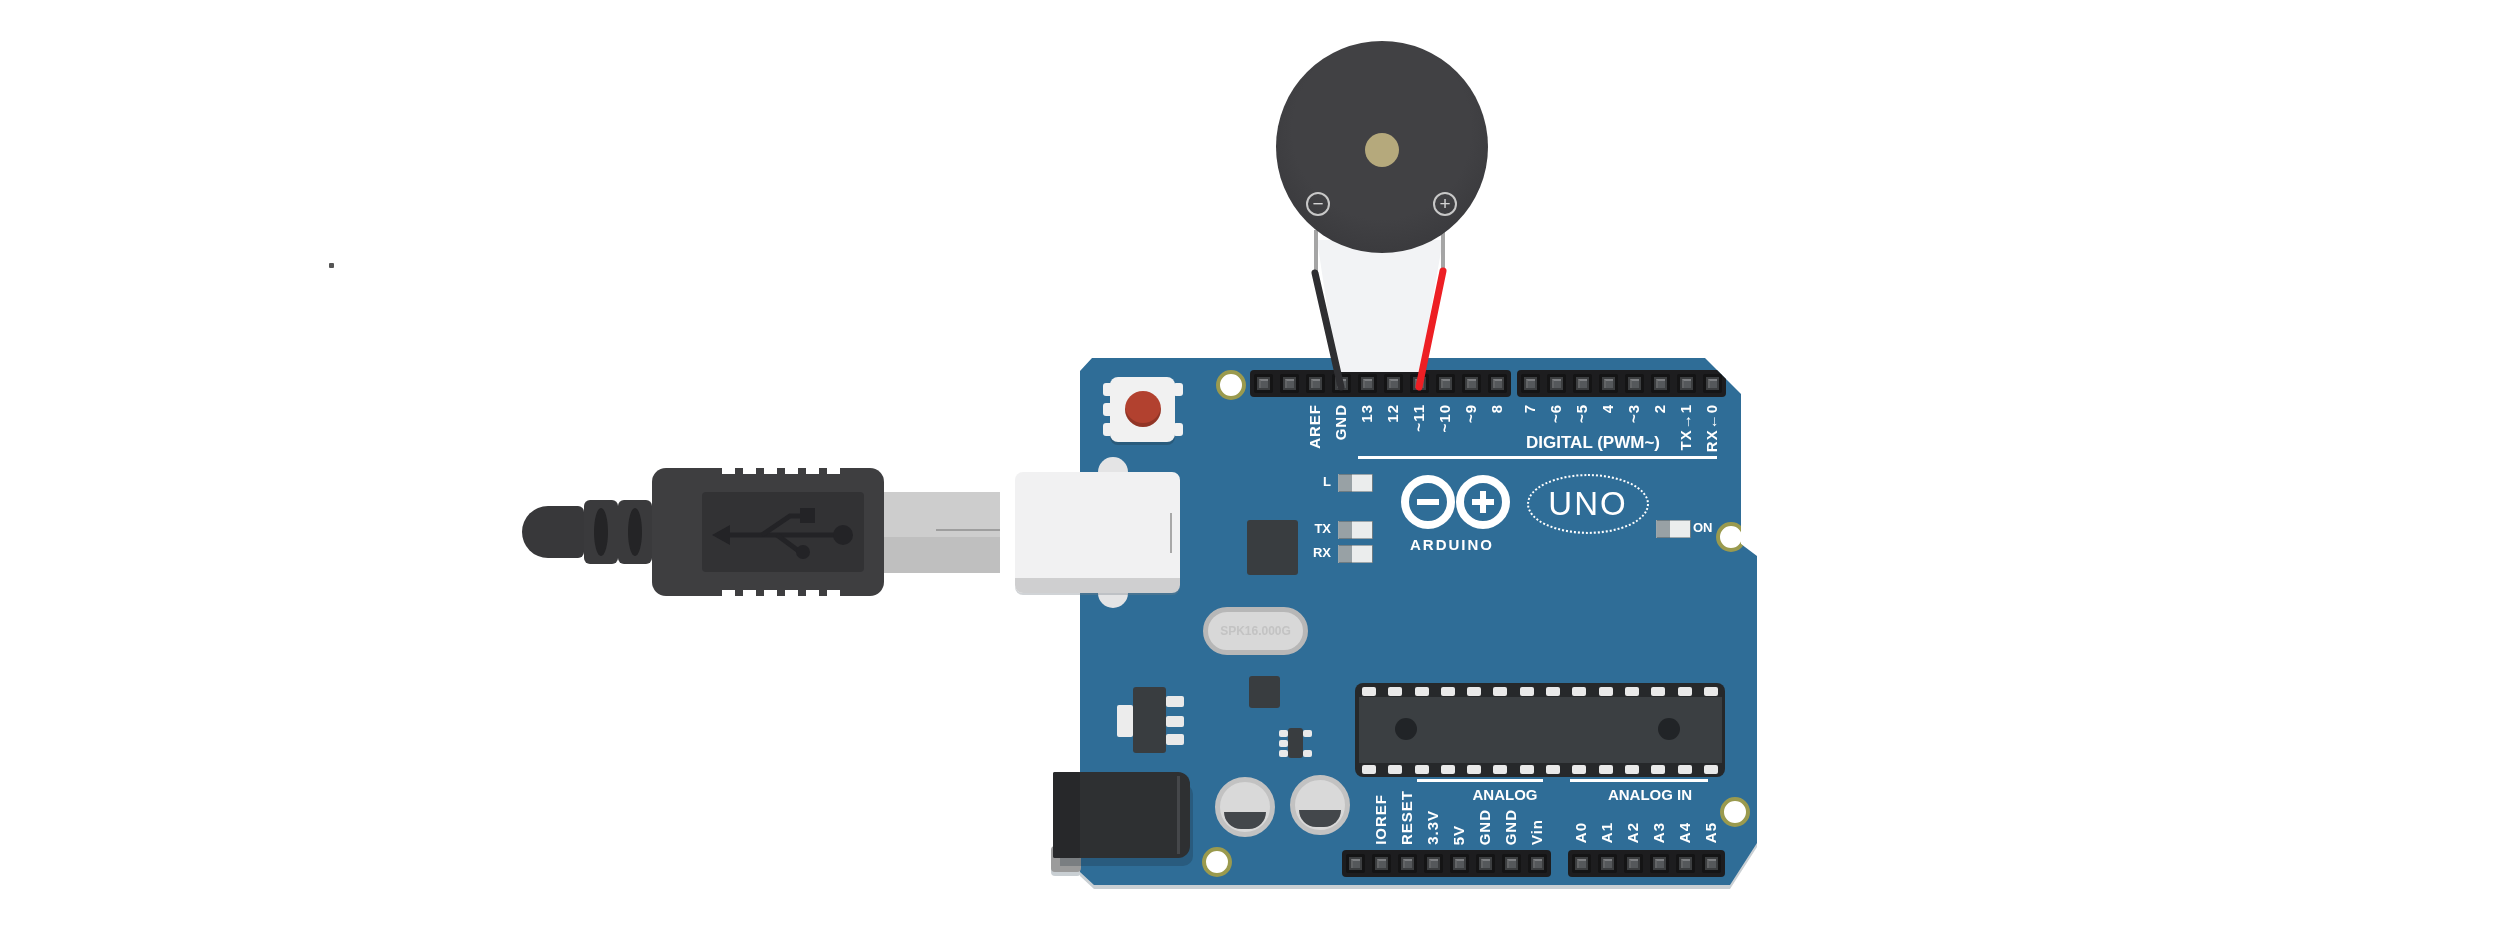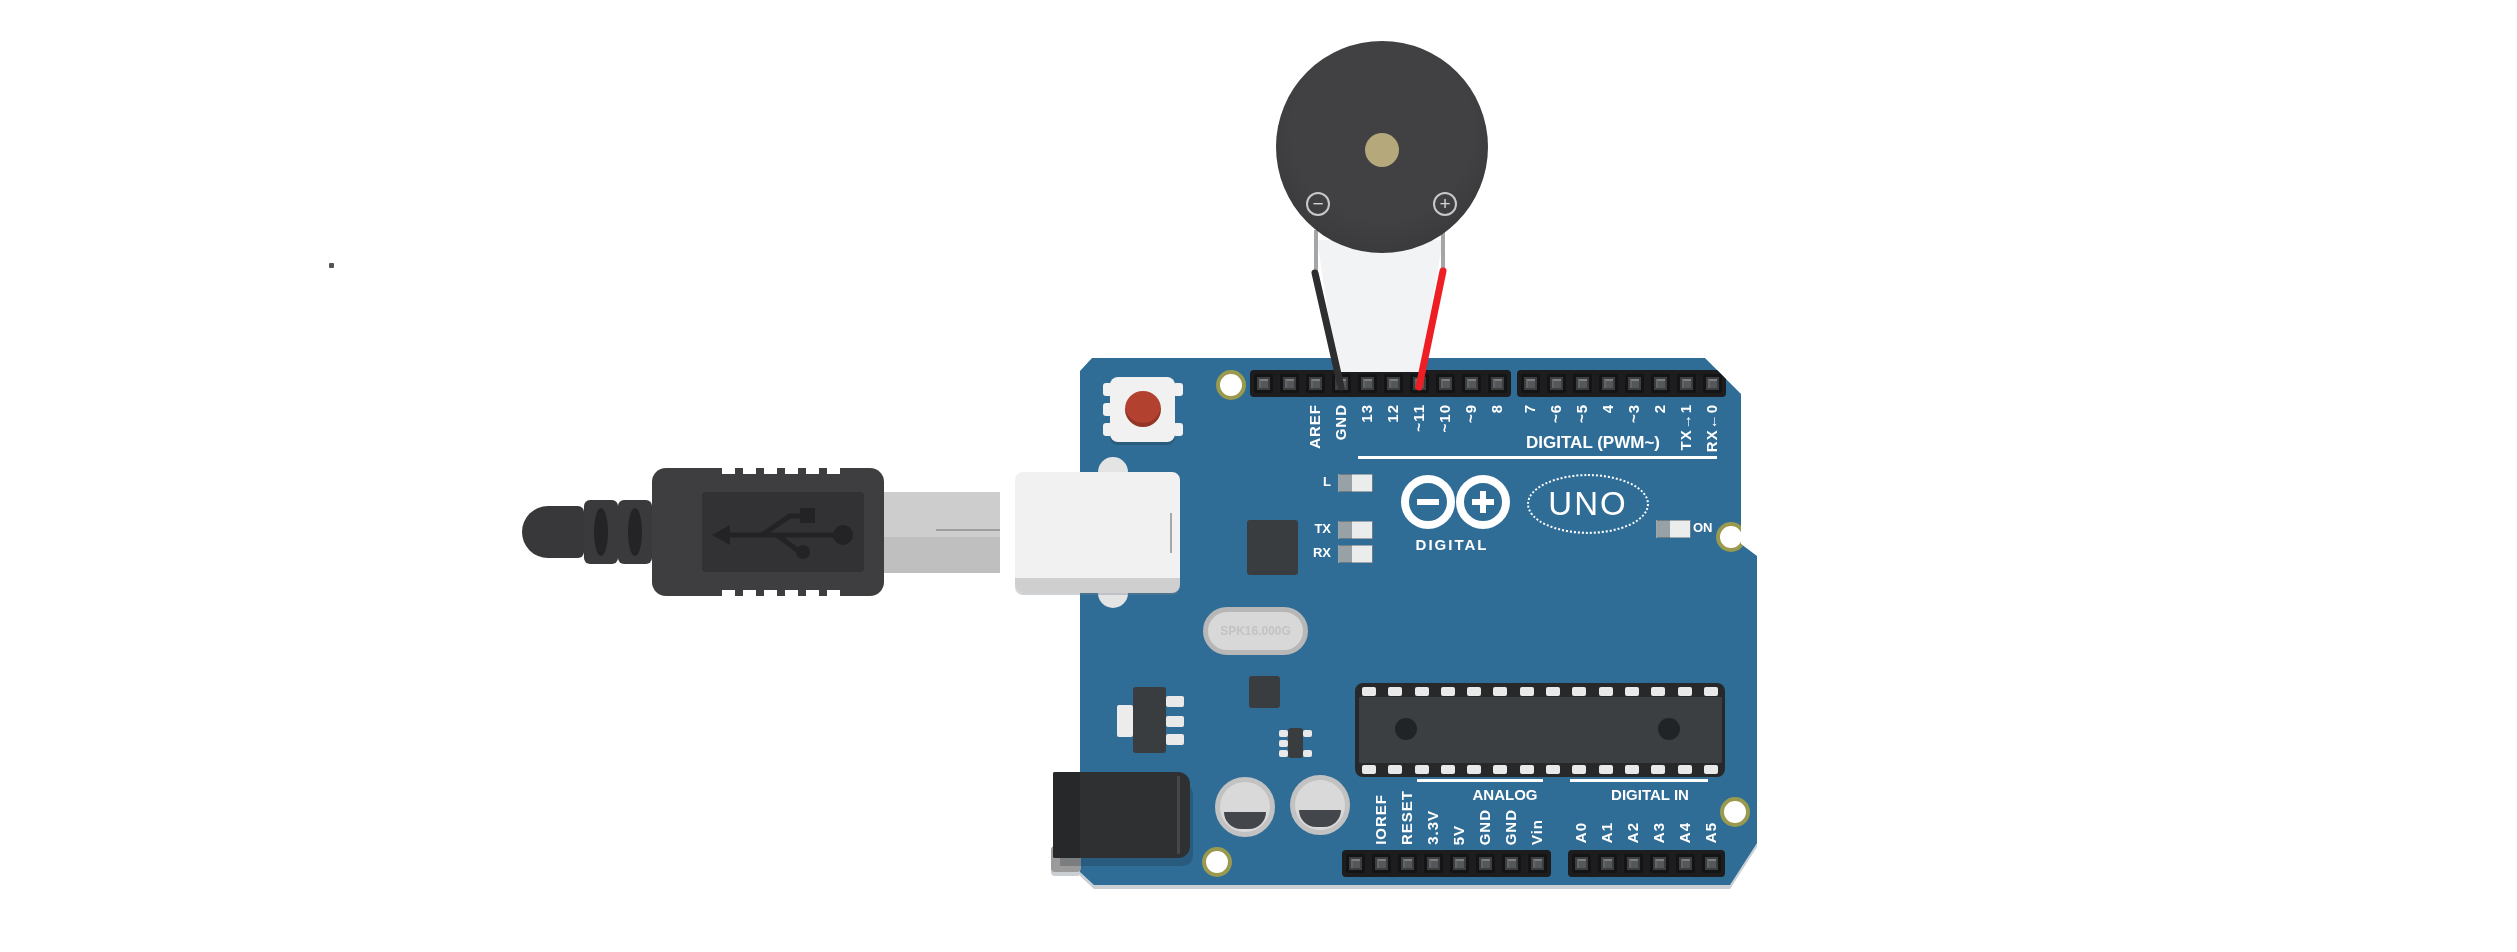--- a/index.html
+++ b/index.html
@@ -197,21 +197,21 @@
       <div class="ledlab" style="right:426px;top:187px;">RX</div>
       <div class="led" style="left:258px;top:187px;"></div>
 
       <svg class="abs" style="left:315px;top:112px;" width="120" height="64" viewBox="0 0 120 64">
         <circle cx="33" cy="32" r="23" fill="none" stroke="#ffffff" stroke-width="8"></circle>
         <circle cx="88" cy="32" r="23" fill="none" stroke="#ffffff" stroke-width="8"></circle>
         <rect x="22" y="29" width="22" height="6" fill="#ffffff"></rect>
         <rect x="77" y="29" width="22" height="6" fill="#ffffff"></rect>
         <rect x="85" y="21" width="6" height="22" fill="#ffffff"></rect>
       </svg>
-      <div class="silk" style="left:312px;top:178px;width:120px;text-align:center;font-size:15px;letter-spacing:2px;">DIGITAL</div>
+      <div class="silk" style="left:312px;top:178px;width:120px;text-align:center;font-size:15px;letter-spacing:2px;">ARDUINO</div>
 
       <div class="abs" style="left:447px;top:116px;width:122px;height:60px;border:2px dotted #ffffff;border-radius:50%;
                   display:flex;align-items:center;justify-content:center;box-sizing:border-box;">
         <span style="color:#fff;font-size:33px;letter-spacing:2px;">UNO</span>
       </div>
 
       <div class="led" style="left:576px;top:162px;"></div>
       <div class="ledlab" style="left:613px;top:162px;">ON</div>
 
       <div class="chip" style="left:167px;top:162px;width:51px;height:55px;"></div>
@@ -275,21 +275,21 @@
       <div class="cap" style="left:135px;top:419px;">
           <div class="seg"></div>
         </div>
       <div class="cap" style="left:210px;top:417px;">
           <div class="seg"></div>
         </div>
 
       <div class="sline" style="left:337px;top:421px;width:126px;"></div>
       <div class="silk" style="left:365px;top:428px;width:120px;text-align:center;font-size:15px;">ANALOG</div>
       <div class="sline" style="left:490px;top:421px;width:138px;"></div>
-      <div class="silk" style="left:510px;top:428px;width:120px;text-align:center;font-size:15px;">DIGITAL IN</div>
+      <div class="silk" style="left:510px;top:428px;width:120px;text-align:center;font-size:15px;">ANALOG IN</div>
 
       <span class="vlabel" style="left:294px;bottom:40px;">IOREF</span>
       <span class="vlabel" style="left:320px;bottom:40px;">RESET</span>
       <span class="vlabel" style="left:346px;bottom:40px;">3.3V</span>
       <span class="vlabel" style="left:372px;bottom:40px;">5V</span>
       <span class="vlabel" style="left:398px;bottom:40px;">GND</span>
       <span class="vlabel" style="left:424px;bottom:40px;">GND</span>
       <span class="vlabel" style="left:450px;bottom:40px;">Vin</span>
 
       <span class="vlabel" style="left:494px;bottom:42px;">A0</span>

